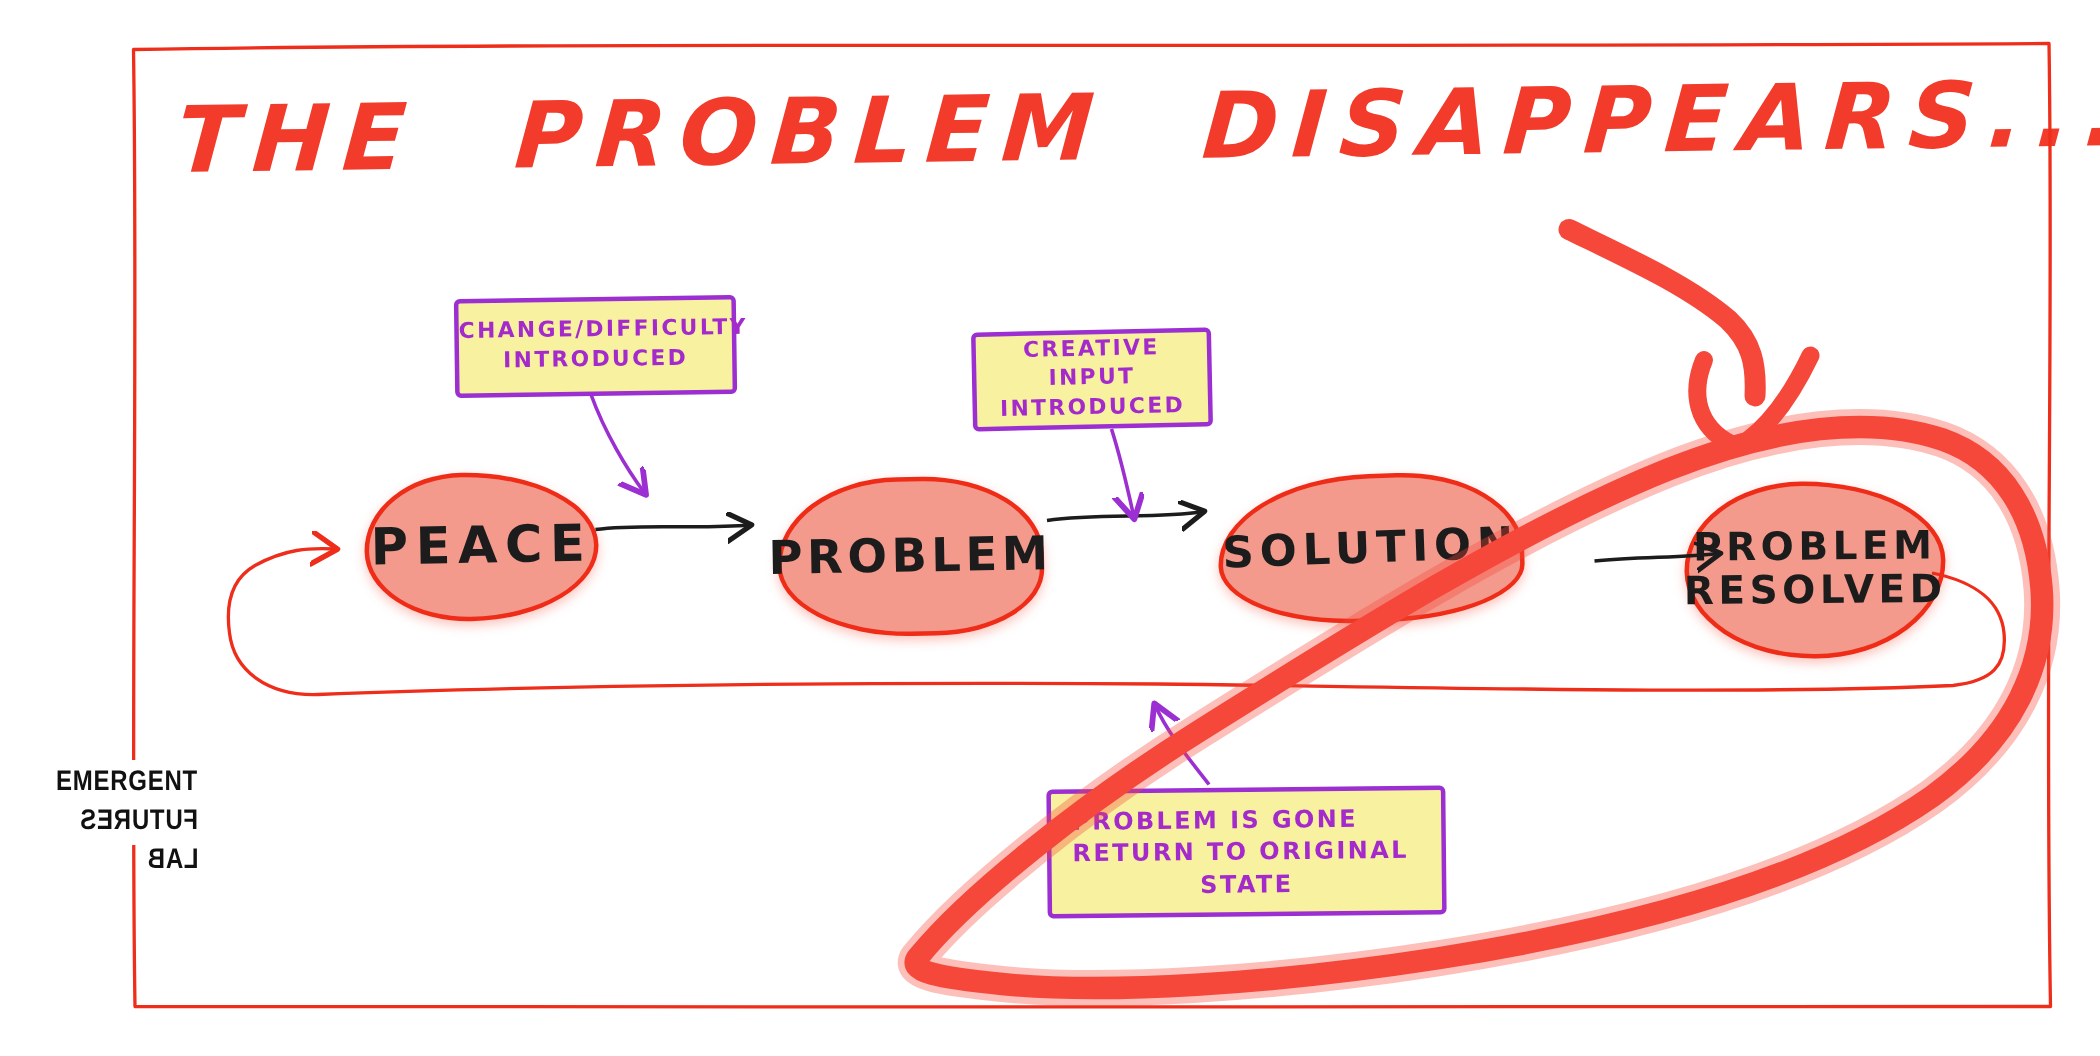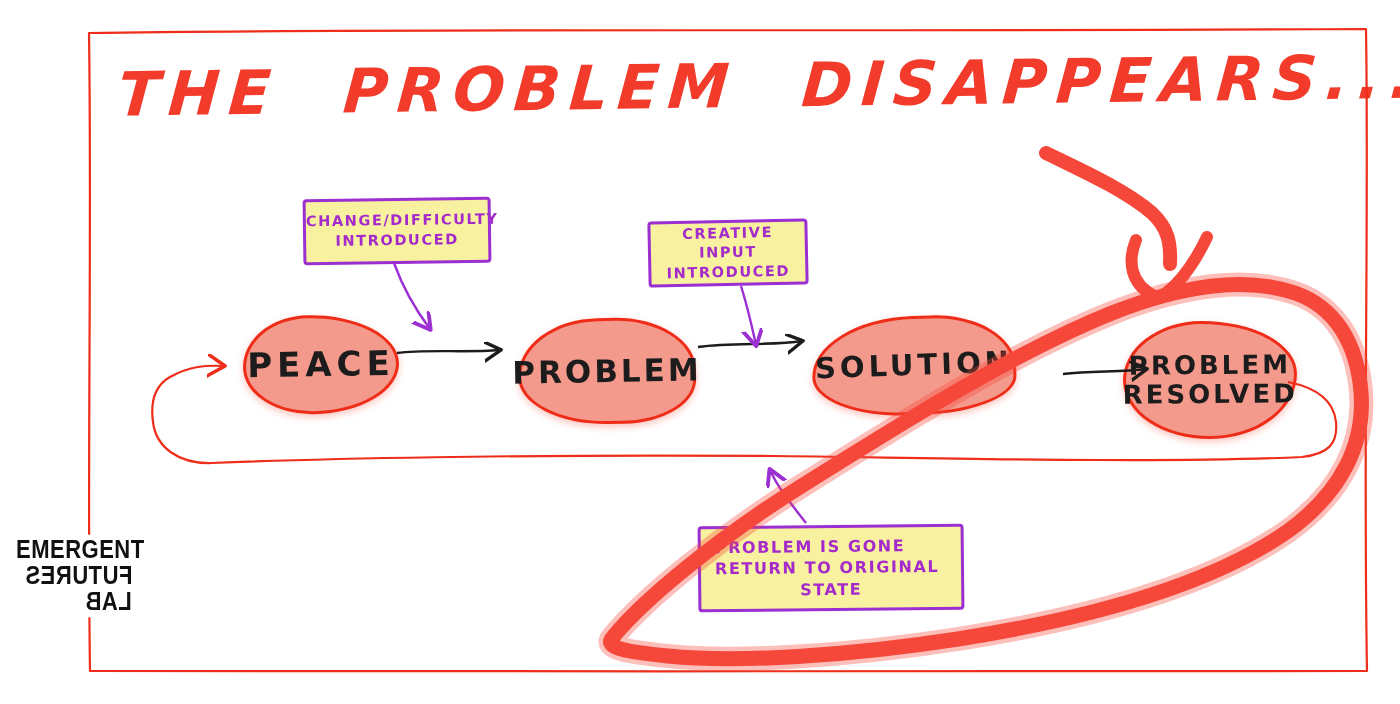--- a/index.html
+++ b/index.html
@@ -48,21 +48,21 @@
   .note .nl{line-height:1.35;}
   #note-1{left:303px;top:198px;width:182px;height:60px;font-size:14.5px;text-align:center;transform:rotate(-0.8deg);}
   #note-2{left:648px;top:220px;width:154px;height:60px;font-size:14.5px;text-align:center;transform:rotate(-1.2deg);}
   #note-3{left:698px;top:525px;width:246px;height:80px;font-size:16px;text-align:left;padding-left:14px;transform:rotate(-0.6deg);}
   #note-3 .nl.center{text-align:center;padding-right:14px;}
 
   
   .logo{
     position:absolute;left:16px;top:509px;width:116px;text-align:right;z-index:6;
     font-family:"Liberation Sans","DejaVu Sans",sans-serif;font-weight:700;
-    color:#111;font-size:22px;line-height:26px;letter-spacing:0.5px;margin-top:28px;
+    color:#111;font-size:16px;line-height:26px;letter-spacing:0.5px;
   }
   .logo .lline{display:inline-block;background:#fff;transform:scaleY(1.18);transform-origin:center;}
   .logo .mirror{transform:scaleX(-1) scaleY(1.18);}
   .logo div{height:26px;}
 </style>
 </head>
 <body>
 
 <div id="canvas">
 

